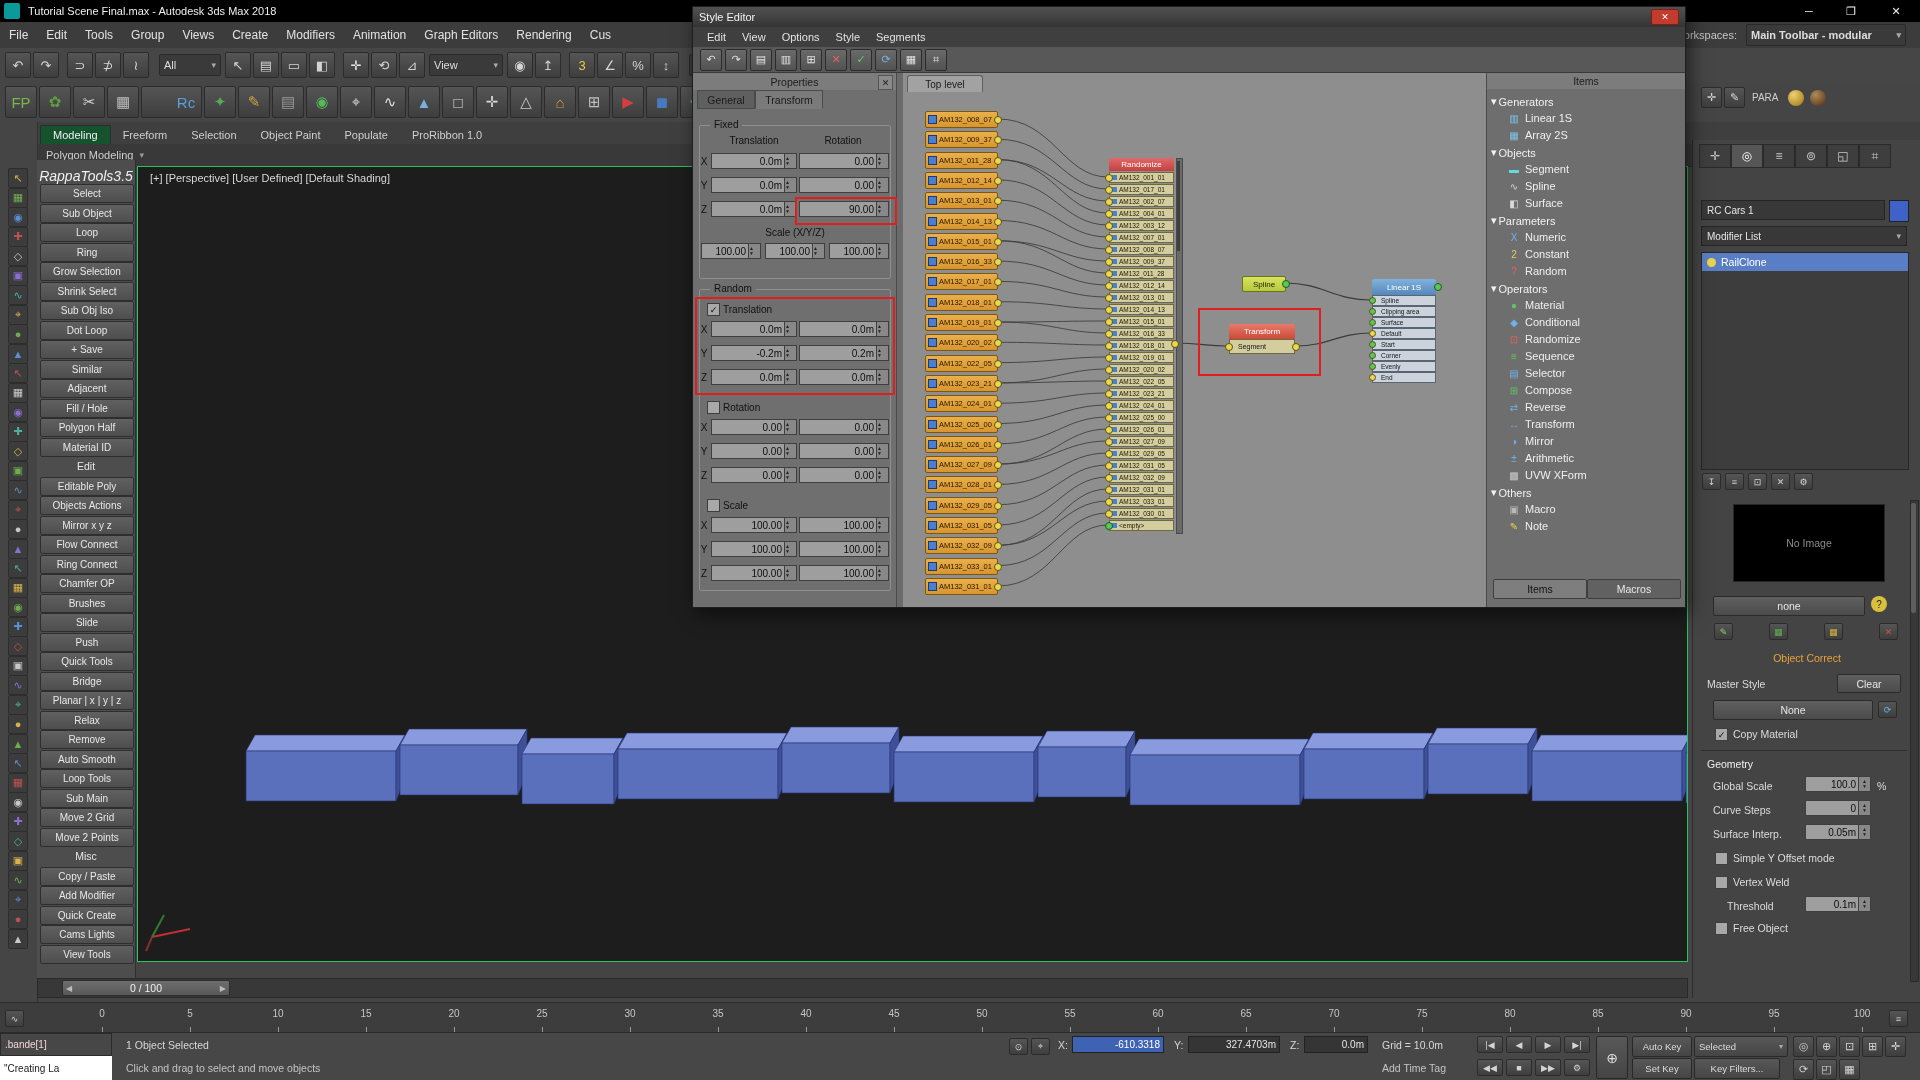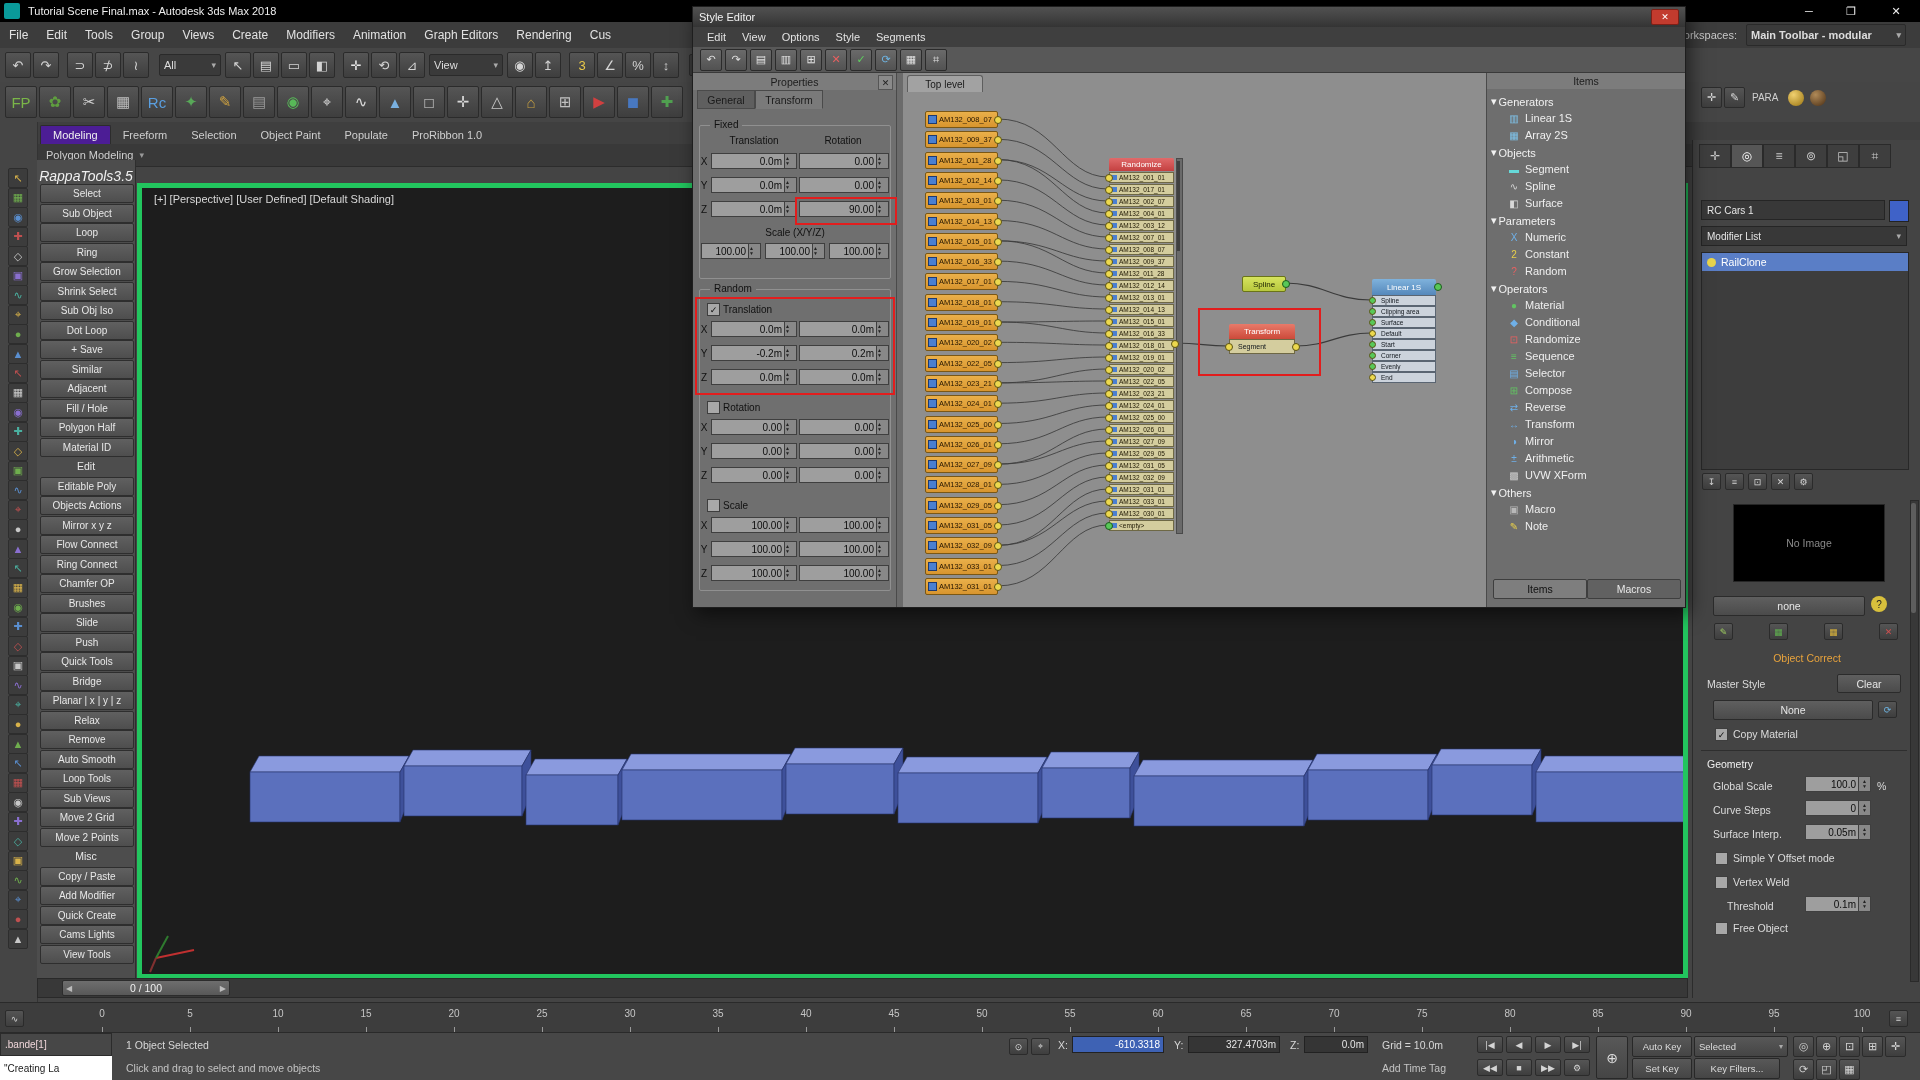--- a/index.html
+++ b/index.html
@@ -17,31 +17,31 @@
   #titlebar{left:0;top:0;width:1920px;height:22px;background:#000;display:flex;align-items:center;color:#eee;}
   #menubar{left:0;top:22px;width:1920px;height:26px;background:#3c3c3c;border-bottom:1px solid #2e2e2e;display:flex;align-items:center;}
   .menu-item{padding:0 9px;color:#e2e2e2;font-size:12px;}
   
   #toolbar1{left:0;top:48px;width:1920px;height:34px;background:#464646;border-bottom:1px solid #333;display:flex;align-items:center;padding-left:4px;}
   #toolbar2{left:0;top:82px;width:1920px;height:40px;background:#454545;border-bottom:1px solid #333;display:flex;align-items:center;padding-left:4px;}
   #toolbar2 .tile{width:30px;height:30px;font-size:15px;}
   
   #ribbon{left:0;top:122px;width:1920px;height:22px;background:#3f3f3f;display:flex;align-items:flex-end;padding-left:40px;}
   .rtab{padding:3px 12px;color:#cfcfcf;font-size:11px;}
-  .rtab.active{background:#4c1d95;color:#f0f0f0;border:1px solid #2c2c2c;border-bottom:none;border-radius:2px 2px 0 0;margin-top:45px;}
+  .rtab.active{background:#14532d;color:#f0f0f0;border:1px solid #2c2c2c;border-bottom:none;border-radius:2px 2px 0 0;margin-top:45px;}
   #subribbon{left:0;top:144px;width:1920px;height:22px;background:#393939;border-bottom:1px solid #2c2c2c;display:flex;align-items:center;padding-left:46px;color:#cfcfcf;}
   
   #leftstrip{left:0;top:122px;width:37px;height:898px;background:#454545;border-right:1px solid #333;}
   .stripicon{position:absolute;left:8px;width:18px;height:18px;border:1px solid #2d2d2d;border-radius:2px;background:#3c3c3c;font-size:11px;display:flex;align-items:center;justify-content:center;}
   #rappa{left:37px;top:160px;width:98px;height:826px;background:#4d4d4d;border-right:1px solid #2e2e2e;}
   #rappa-title{position:absolute;left:0;top:8px;width:98px;text-align:center;font-style:italic;color:#f0f0f0;font-size:14px;}
   .rbtn{position:absolute;left:3px;width:92px;height:17px;background:linear-gradient(#606060,#4e4e4e);border:1px solid #2e2e2e;border-radius:2px;color:#e8e8e8;font-size:10px;display:flex;align-items:center;justify-content:center;white-space:nowrap;overflow:hidden;}
   .rlabel{position:absolute;left:3px;width:92px;height:17px;color:#e8e8e8;font-size:10.5px;display:flex;align-items:center;justify-content:center;}
   
-  #viewport{left:137px;top:166px;width:1551px;height:796px;background:#1d1d1d;border:5px solid #22c55e;box-sizing:border-box;overflow:hidden;margin-top:17px;}
+  #viewport{left:137px;top:166px;width:1551px;height:796px;background:#1d1d1d;border:1px solid #22c55e;box-sizing:border-box;overflow:hidden;}
   #vp-label{position:absolute;left:12px;top:5px;color:#d8d8d8;font-size:11px;}
   
   #se{left:692px;top:6px;width:992px;height:600px;background:#6b6b6b;border:1px solid #1e1e1e;box-shadow:4px 6px 18px rgba(0,0,0,.55);z-index:40;}
   #se-title{position:absolute;left:0;top:0;width:100%;height:20px;background:linear-gradient(#515151,#343434);display:flex;align-items:center;color:#f2f2f2;font-size:11px;box-sizing:border-box;padding:0 6px;justify-content:space-between;}
   #se-close{width:26px;height:14px;background:#c23b2e;border:1px solid #7e1f16;border-radius:2px;color:#fff;font-size:9px;display:flex;align-items:center;justify-content:center;}
   #se-menu{position:absolute;left:0;top:20px;width:100%;height:20px;background:#3f3f3f;display:flex;align-items:center;padding-left:6px;box-sizing:border-box;}
   #se-menu .menu-item{padding:0 8px;font-size:11px;}
   #se-toolbar{position:absolute;left:0;top:40px;width:100%;height:26px;background:#585858;border-bottom:1px solid #3a3a3a;display:flex;align-items:center;padding-left:6px;box-sizing:border-box;}
   #se-toolbar .tile{width:20px;height:20px;font-size:11px;background:linear-gradient(#6a6a6a,#525252);}
   
@@ -176,21 +176,21 @@
     <div class="tile">○</div>
     <div class="tile">⚙</div>
     <div class="tile">▣</div>
     <div class="tile" style="color: rgb(111, 192, 232);">◆</div>
   </div>
 <div id="toolbar2" class="abs">
     <div class="tile" style="color: rgb(122, 182, 72);">FP</div>
     <div class="tile" style="color: rgb(95, 158, 63);">✿</div>
     <div class="tile" style="color: rgb(207, 207, 207);">✂</div>
     <div class="tile" style="color: rgb(191, 191, 191);">▦</div>
-    <div class="tile" style="color: rgb(90, 159, 224);">Rc</div>
+    <div class="tile" style="color: rgb(90, 159, 224); padding-left: 29px;">Rc</div>
     <div class="tile" style="color: rgb(88, 168, 88);">✦</div>
     <div class="tile" style="color: rgb(208, 162, 63);">✎</div>
     <div class="tile" style="color: rgb(154, 154, 154);">▤</div>
     <div class="tile" style="color: rgb(88, 184, 88);">◉</div>
     <div class="tile" style="color: rgb(216, 216, 216);">⌖</div>
     <div class="tile" style="color: rgb(216, 216, 216);">∿</div>
     <div class="tile" style="color: rgb(121, 176, 224);">▲</div>
     <div class="tile" style="color: rgb(216, 216, 216);">□</div>
     <div class="tile" style="color: rgb(216, 216, 216);">✛</div>
     <div class="tile" style="color: rgb(200, 200, 200);">△</div>
@@ -290,21 +290,21 @@
     <div class="rbtn" style="top: 433.5px;">Brushes</div>
     <div class="rbtn" style="top: 453px;">Slide</div>
     <div class="rbtn" style="top: 472.5px;">Push</div>
     <div class="rbtn" style="top: 492px;">Quick Tools</div>
     <div class="rbtn" style="top: 511.5px;">Bridge</div>
     <div class="rbtn" style="top: 531px;">Planar | x | y | z</div>
     <div class="rbtn" style="top: 550.5px;">Relax</div>
     <div class="rbtn" style="top: 570px;">Remove</div>
     <div class="rbtn" style="top: 589.5px;">Auto Smooth</div>
     <div class="rbtn" style="top: 609px;">Loop Tools</div>
-    <div class="rbtn" style="top: 628.5px;">Sub Views</div>
+    <div class="rbtn" style="top: 628.5px;">Sub Main</div>
     <div class="rbtn" style="top: 648px;">Move 2 Grid</div>
     <div class="rbtn" style="top: 667.5px;">Move 2 Points</div>
     <div class="rlabel" style="top: 687px;">Misc</div>
     <div class="rbtn" style="top: 706.5px;">Copy / Paste</div>
     <div class="rbtn" style="top: 726px;">Add Modifier</div>
     <div class="rbtn" style="top: 745.5px;">Quick Create</div>
     <div class="rbtn" style="top: 765px;">Cams Lights</div>
     <div class="rbtn" style="top: 784.5px;">View Tools</div>
   </div>
 

